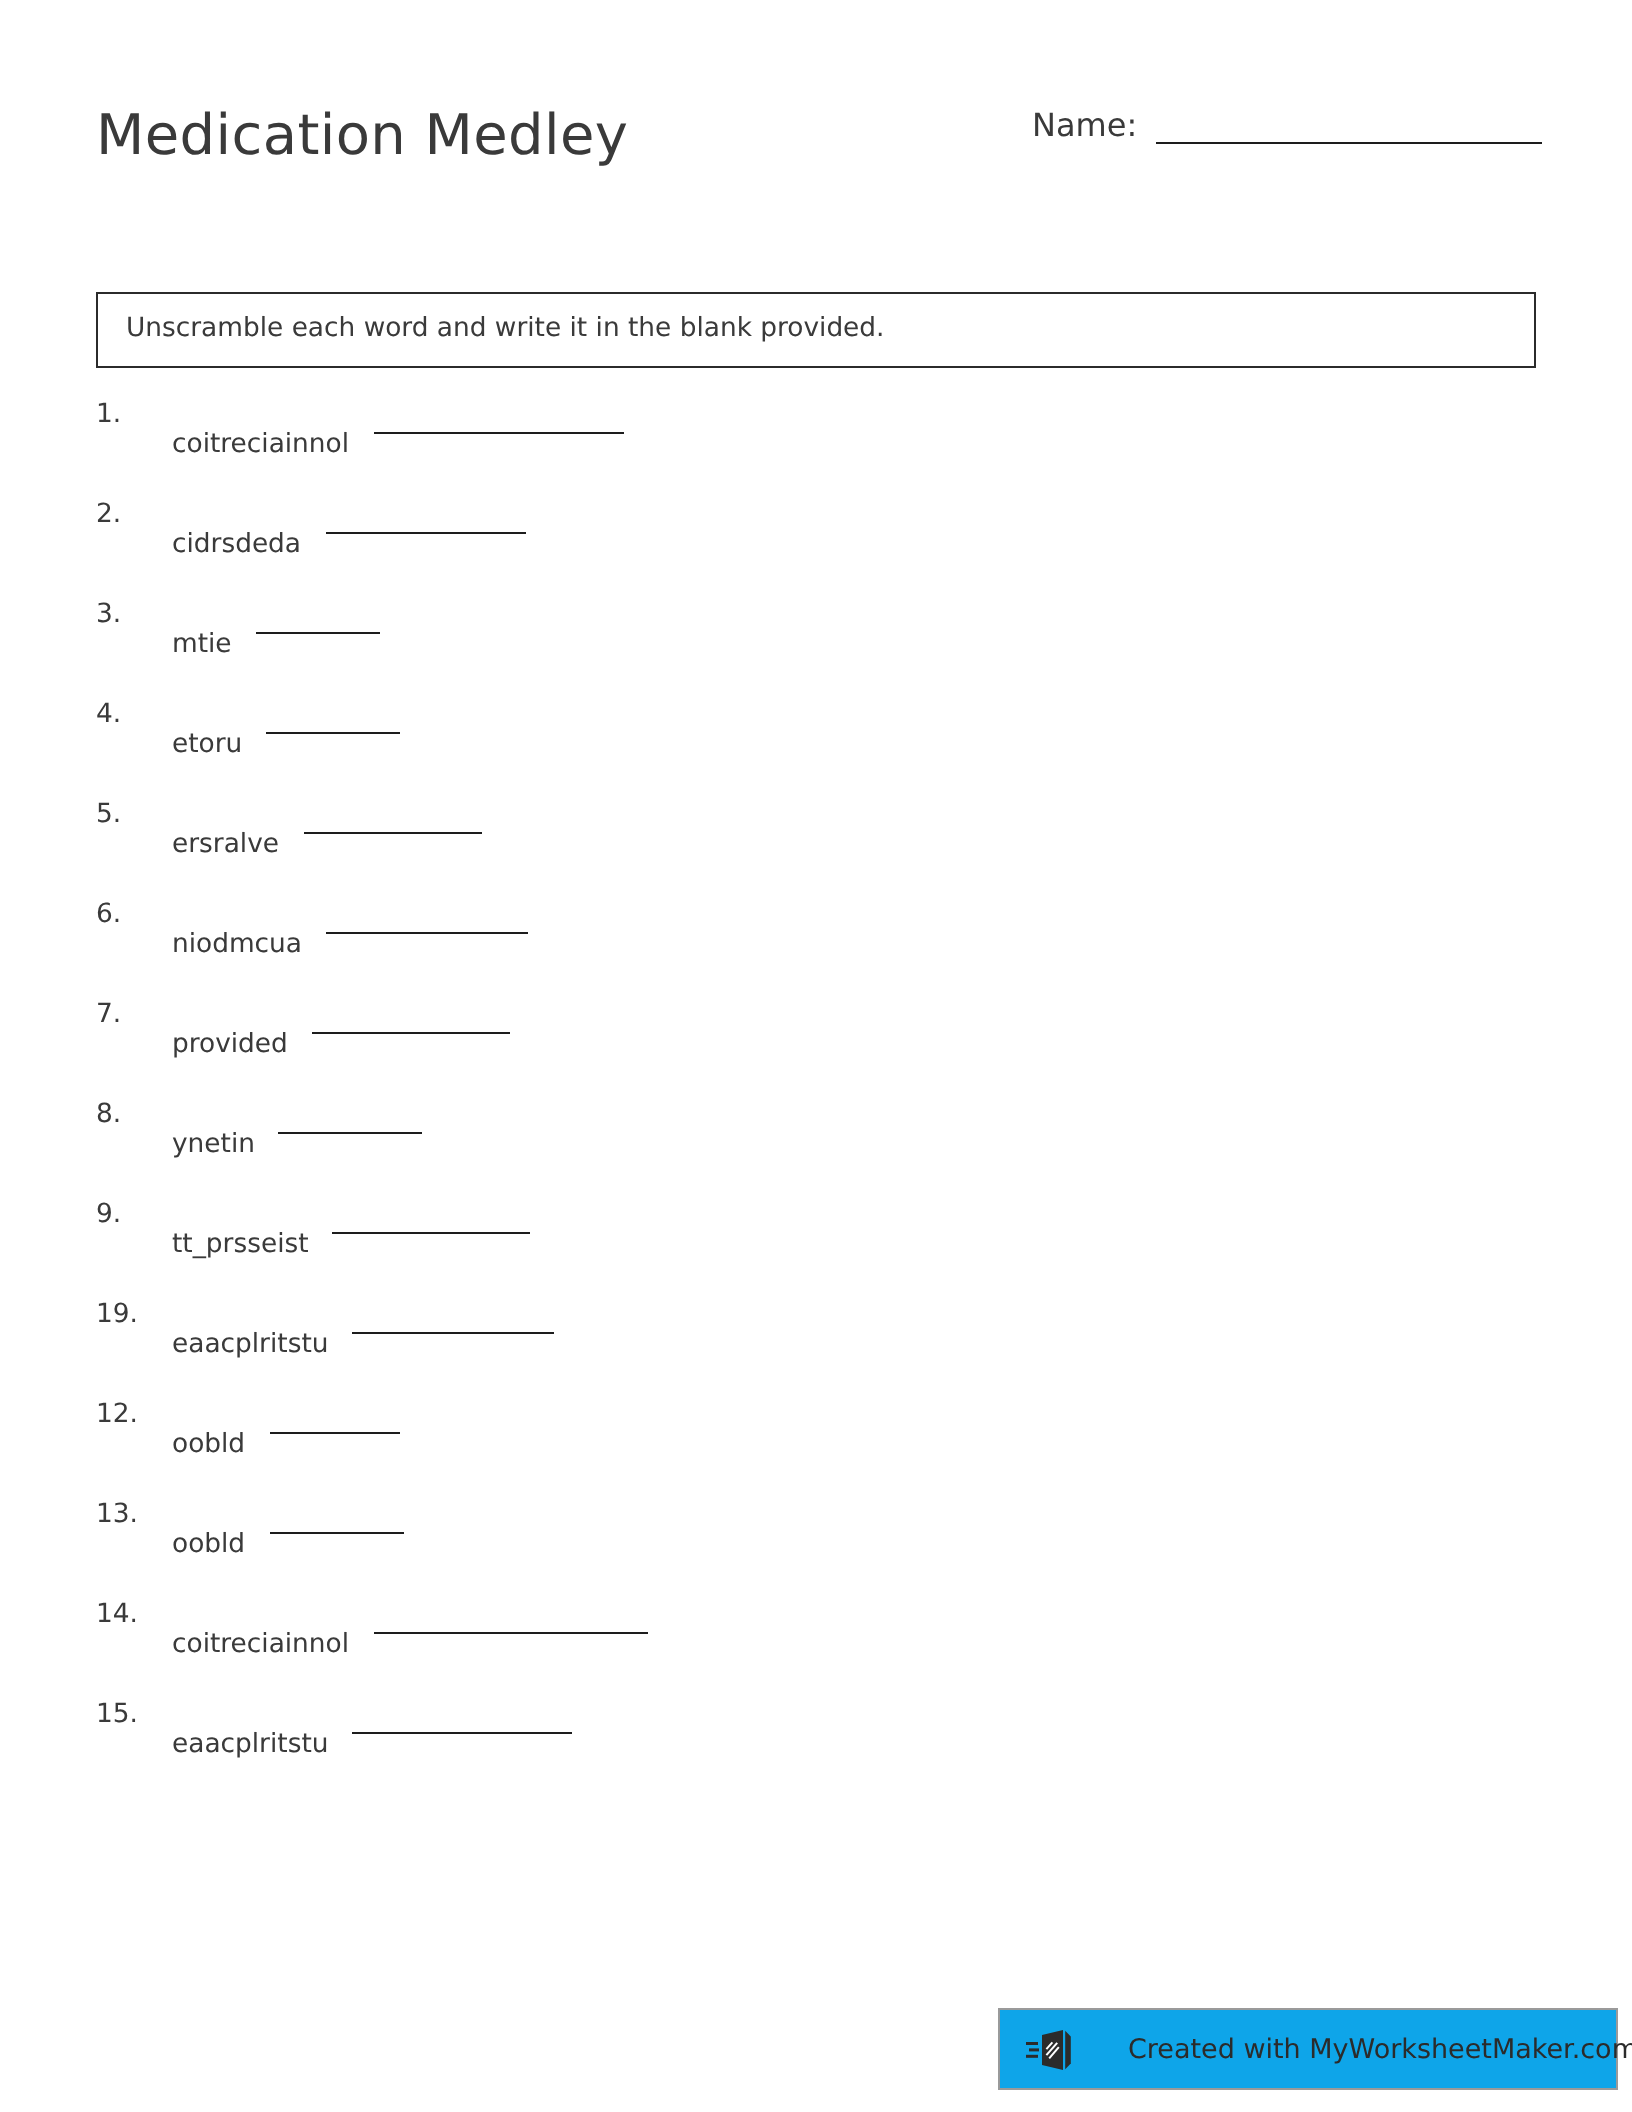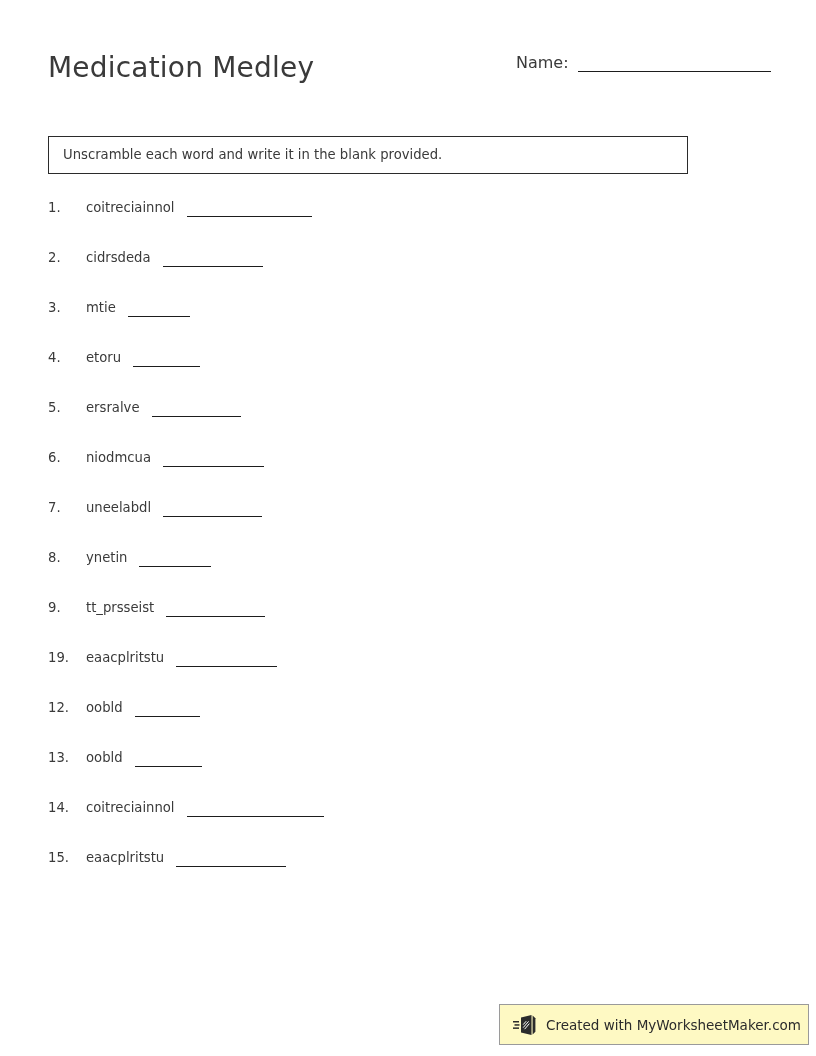--- a/index.html
+++ b/index.html
@@ -46,22 +46,22 @@
   #name-blank {
     width: 193px;
     height: 19px;
     border-bottom: 1.6px solid #1d1d1d;
   }
 
   
   #instructions-box {
     position: absolute;
     left: 48px;
-    top: 136px;
-    width: 640px;
+    top: 146px;
+    width: 720px;
     height: 38px;
     box-sizing: border-box;
     border: 1.2px solid #2b2b2b;
     background: #ffffff;
     display: flex;
     align-items: center;
   }
   #instructions-text {
     padding-left: 14px;
     font-size: 13.2px;
@@ -89,43 +89,44 @@
     color: #3a3a3a;
     line-height: 18px;
     padding-top: 1px;
   }
   .problem-word {
     font-size: 13.2px;
     color: #3a3a3a;
     line-height: 18px;
     white-space: nowrap;
     padding-top: 1px;
+    margin-top: 15px;
   }
   .answer-blank {
     display: inline-block;
     height: 14px;
     margin-left: 12px;
     border-bottom: 1.6px solid #1d1d1d;
     align-self: flex-start;
     margin-top: 4px;
   }
 
   
   #footer-badge {
     position: absolute;
     left: 499px;
     top: 1004px;
     width: 310px;
     height: 41px;
     box-sizing: border-box;
     border: 1.1px solid #9a9a9a;
-    background: #fef9c3;
+    background: #0ea5e9;
     display: flex;
     align-items: center;
-    gap: 8px;
+    gap: 26px;
     padding-left: 12px;
   }
   #footer-logo-icon {
     width: 26px;
     height: 26px;
     flex: 0 0 26px;
     display: block;
   }
   #footer-text {
     font-size: 13.5px;
@@ -176,21 +177,21 @@
       <span class="problem-word">ersralve</span>
       <span class="answer-blank" style="width: 89px;"></span>
     </div>
     <div class="problem-row">
       <span class="problem-number">6.</span>
       <span class="problem-word">niodmcua</span>
       <span class="answer-blank" style="width: 101px;"></span>
     </div>
     <div class="problem-row">
       <span class="problem-number">7.</span>
-      <span class="problem-word">uneelabdl</span>
+      <span class="problem-word">provided</span>
       <span class="answer-blank" style="width: 99px;"></span>
     </div>
     <div class="problem-row">
       <span class="problem-number">8.</span>
       <span class="problem-word">ynetin</span>
       <span class="answer-blank" style="width: 72px;"></span>
     </div>
     <div class="problem-row">
       <span class="problem-number">9.</span>
       <span class="problem-word">tt_prsseist</span>

